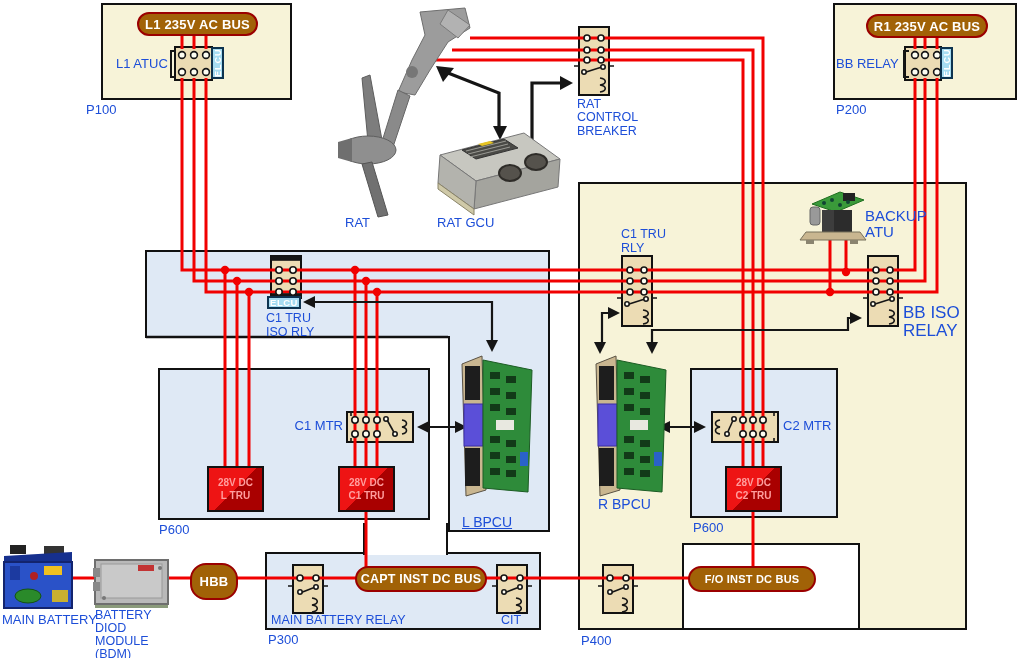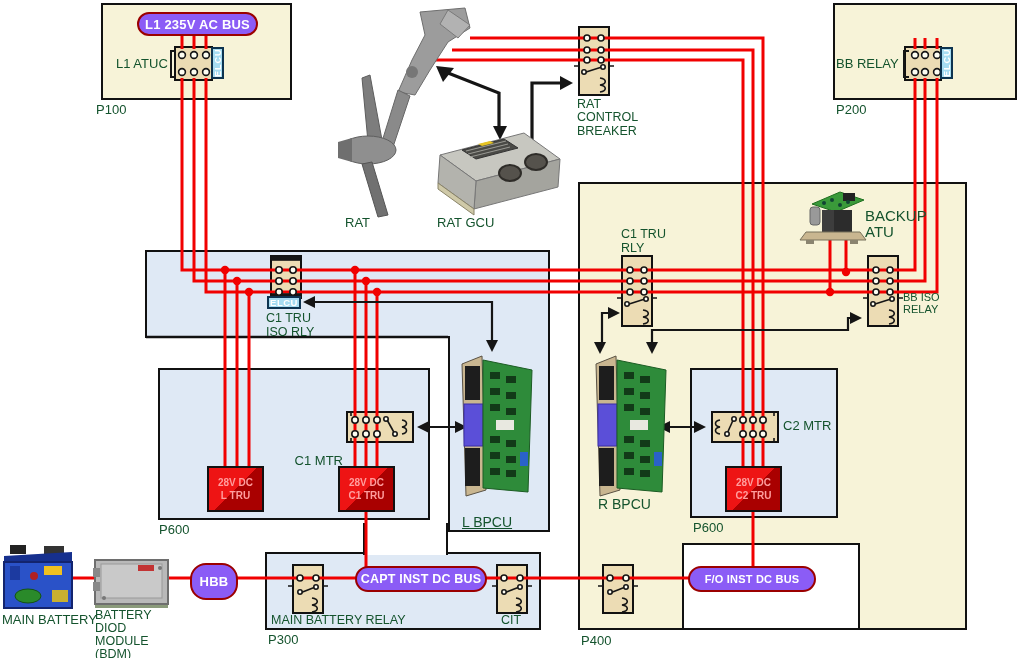--- a/index.html
+++ b/index.html
@@ -1,22 +1,22 @@
 <!DOCTYPE html>
 <html><head>
 <meta charset="utf-8">
 <style>
   html,body{margin:0;padding:0;background:#ffffff;font-family:"Liberation Sans",sans-serif;}
   #canvas{position:relative;width:1024px;height:658px;background:#fff;overflow:hidden;}
   .panel{position:absolute;box-sizing:border-box;border:2.5px solid #111;}
   .cream{background:#f7f3d8;}
   .blue{background:#dfe9f5;}
-  .lbl{position:absolute;color:#14532d;font-size:13px;line-height:1.1;white-space:nowrap;}
+  .lbl{position:absolute;color:#1d4ed8;font-size:13px;line-height:1.1;white-space:nowrap;}
   .pre{white-space:pre-line;}
-  .badge{position:absolute;box-sizing:border-box;background:#8b5cf6;border:2.5px solid #9b0000;
+  .badge{position:absolute;box-sizing:border-box;background:#a16207;border:2.5px solid #9b0000;
          border-radius:16px;color:#fff;font-weight:bold;display:flex;align-items:center;
          justify-content:center;font-size:13px;z-index:6;letter-spacing:.2px;text-align:center;}
   .trubox{position:absolute;box-sizing:border-box;border:2px solid #111;z-index:6;
           background:linear-gradient(135deg,#ee1414 50%,#a90000 50%);
           color:#ff9e9e;font-weight:bold;font-size:10px;text-align:center;
           display:flex;align-items:center;justify-content:center;line-height:1.3;}
   .elcu{position:absolute;box-sizing:border-box;background:#a6dcf2;border:2px solid #0d3350;
         color:#fff;font-weight:bold;display:flex;align-items:center;justify-content:center;z-index:6;}
   .elcu-v{writing-mode:vertical-rl;transform:rotate(180deg);font-size:9px;letter-spacing:1px;}
   .elcu-h{font-size:9.5px;letter-spacing:.5px;}
@@ -326,20 +326,23 @@
         <circle cx="610" cy="592" r="2.2"></circle>
         <circle cx="626" cy="587" r="2.2"></circle>
       <path d="M622,598 c7,1 7,6 0,7 c7,1 7,6 0,7" fill="none"></path>
       <path d="M603,586 h-5 M633,586 h5" fill="none"></path>
     </g>
   </svg>
 
   <div class="badge" style="left:137px;top:12px;width:121px;height:24px;">
       <span>L1 235V AC BUS</span>
     </div>
+  <div class="badge" style="left:866px;top:14px;width:122px;height:24px;">
+      <span>R1 235V AC BUS</span>
+    </div>
   <div class="badge" style="left:355px;top:566px;width:132px;height:26px;font-size:12.5px;">
       <span>CAPT INST DC BUS</span>
     </div>
   <div class="badge" style="left:688px;top:566px;width:128px;height:26px;font-size:11px;">
       <span>F/O INST DC BUS</span>
     </div>
   <div class="badge" style="left:190px;top:563px;width:48px;height:37px;">
       <span>HBB</span>
     </div>
 
@@ -347,46 +350,46 @@
 L TRU</div>
   <div class="trubox pre" style="left:338px;top:466px;width:57px;height:46px;">28V DC
 C1 TRU</div>
   <div class="trubox pre" style="left:725px;top:466px;width:57px;height:46px;">28V DC
 C2 TRU</div>
 
   <div class="elcu elcu-v" style="left:211px;top:47px;width:13px;height:32px;">ELCU</div>
   <div class="elcu elcu-v" style="left:940px;top:47px;width:13px;height:32px;">ELCU</div>
   <div class="elcu elcu-h" style="left:267px;top:296px;width:34px;height:13px;">ELCU</div>
 
-  <div class="lbl z6" style="left:96px;top:103px;">P100</div>
+  <div class="lbl z6" style="left:86px;top:103px;">P100</div>
   <div class="lbl z6" style="left:836px;top:103px;">P200</div>
   <div class="lbl z6" style="left:268px;top:633px;">P300</div>
   <div class="lbl z6" style="left:581px;top:634px;">P400</div>
   <div class="lbl z6" style="left:159px;top:523px;">P600</div>
   <div class="lbl z6" style="left:693px;top:521px;">P600</div>
 
   <div class="lbl z6" style="left:116px;top:57px;">L1 ATUC</div>
   <div class="lbl z6" style="left:836px;top:57px;">BB RELAY</div>
 
   <div class="lbl z6" style="left:345px;top:216px;">RAT</div>
   <div class="lbl z6" style="left:437px;top:216px;">RAT GCU</div>
   <div class="lbl pre z6" style="left:577px;top:98px;font-size:12.5px;line-height:1.06;">RAT
 CONTROL
 BREAKER</div>
 
   <div class="lbl pre z6" style="left:266px;top:312px;font-size:12.5px;line-height:1.08;">C1 TRU
 ISO RLY</div>
-  <div class="lbl z6" style="left:288px;top:419px;width:55px;text-align:right;margin-top:35px;">C1 MTR</div>
+  <div class="lbl z6" style="left:288px;top:419px;width:55px;text-align:right;">C1 MTR</div>
   <div class="lbl z6" style="left:462px;top:515px;font-size:14px;text-decoration:underline;">L BPCU</div>
 
   <div class="lbl pre z6" style="left:621px;top:228px;font-size:12.5px;line-height:1.08;">C1 TRU
 RLY</div>
   <div class="lbl pre z6" style="left:865px;top:208px;font-size:15px;line-height:1.08;">BACKUP
 ATU</div>
-  <div class="lbl pre z6" style="left:903px;top:292px;font-size:11px;line-height:1.08;">BB ISO
+  <div class="lbl pre z6" style="left:903px;top:304px;font-size:17px;line-height:1.08;">BB ISO
 RELAY</div>
   <div class="lbl z6" style="left:598px;top:497px;font-size:14px;">R BPCU</div>
   <div class="lbl z6" style="left:783px;top:419px;">C2 MTR</div>
 
   <div class="lbl z6" style="left:2px;top:613px;">MAIN BATTERY</div>
   <div class="lbl pre z6" style="left:95px;top:609px;font-size:12.5px;line-height:1.05;">BATTERY
 DIOD
 MODULE
 (BDM)</div>
   <div class="lbl z6" style="left:271px;top:614px;font-size:12.5px;">MAIN BATTERY RELAY</div>

